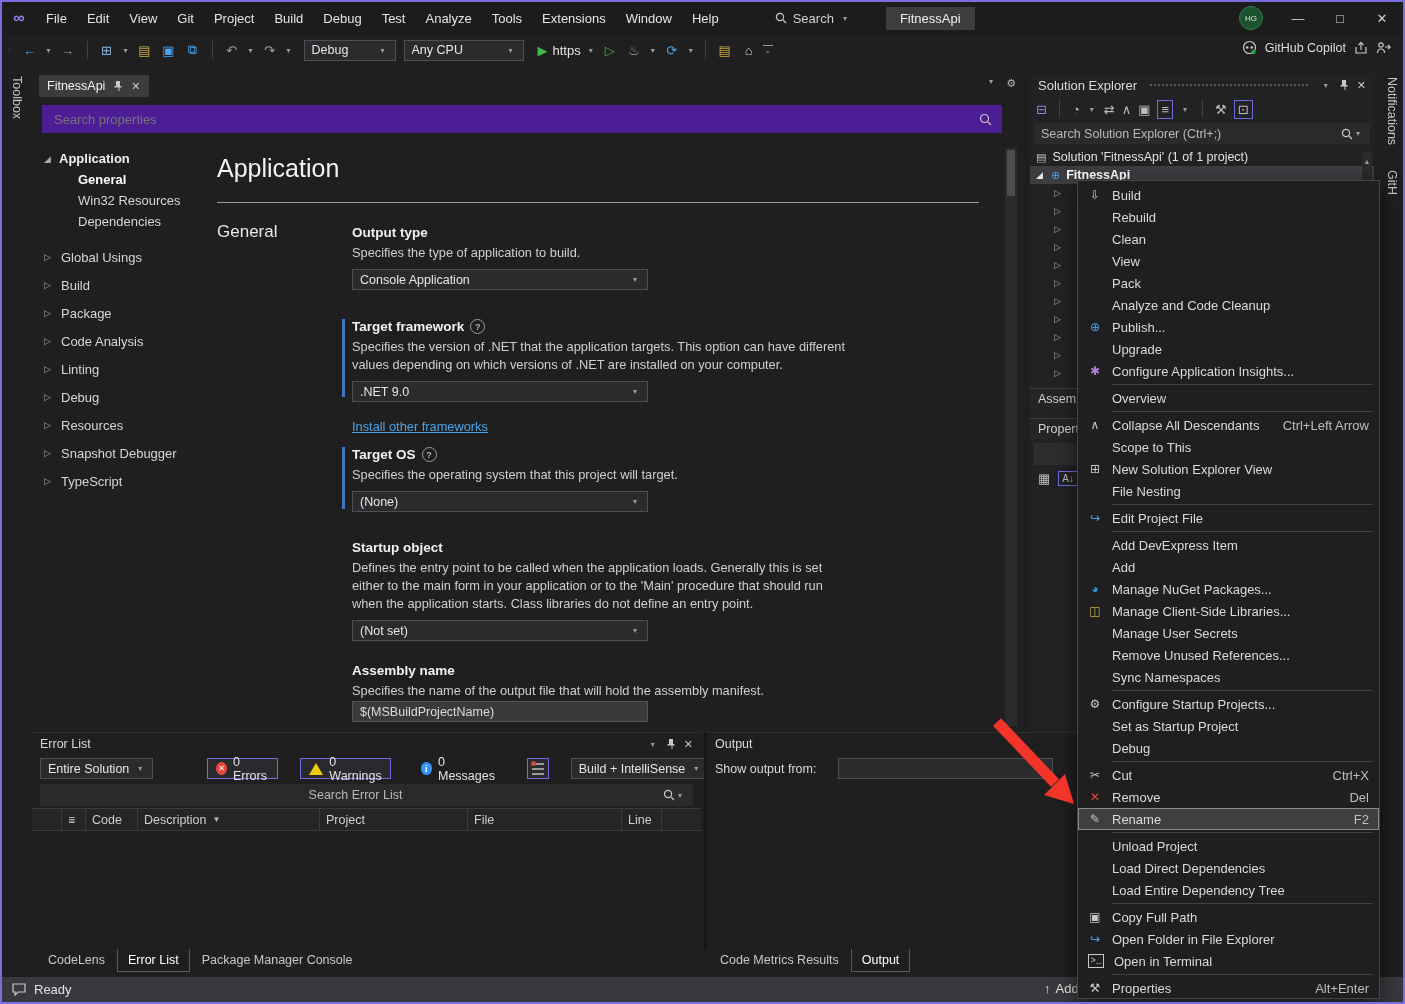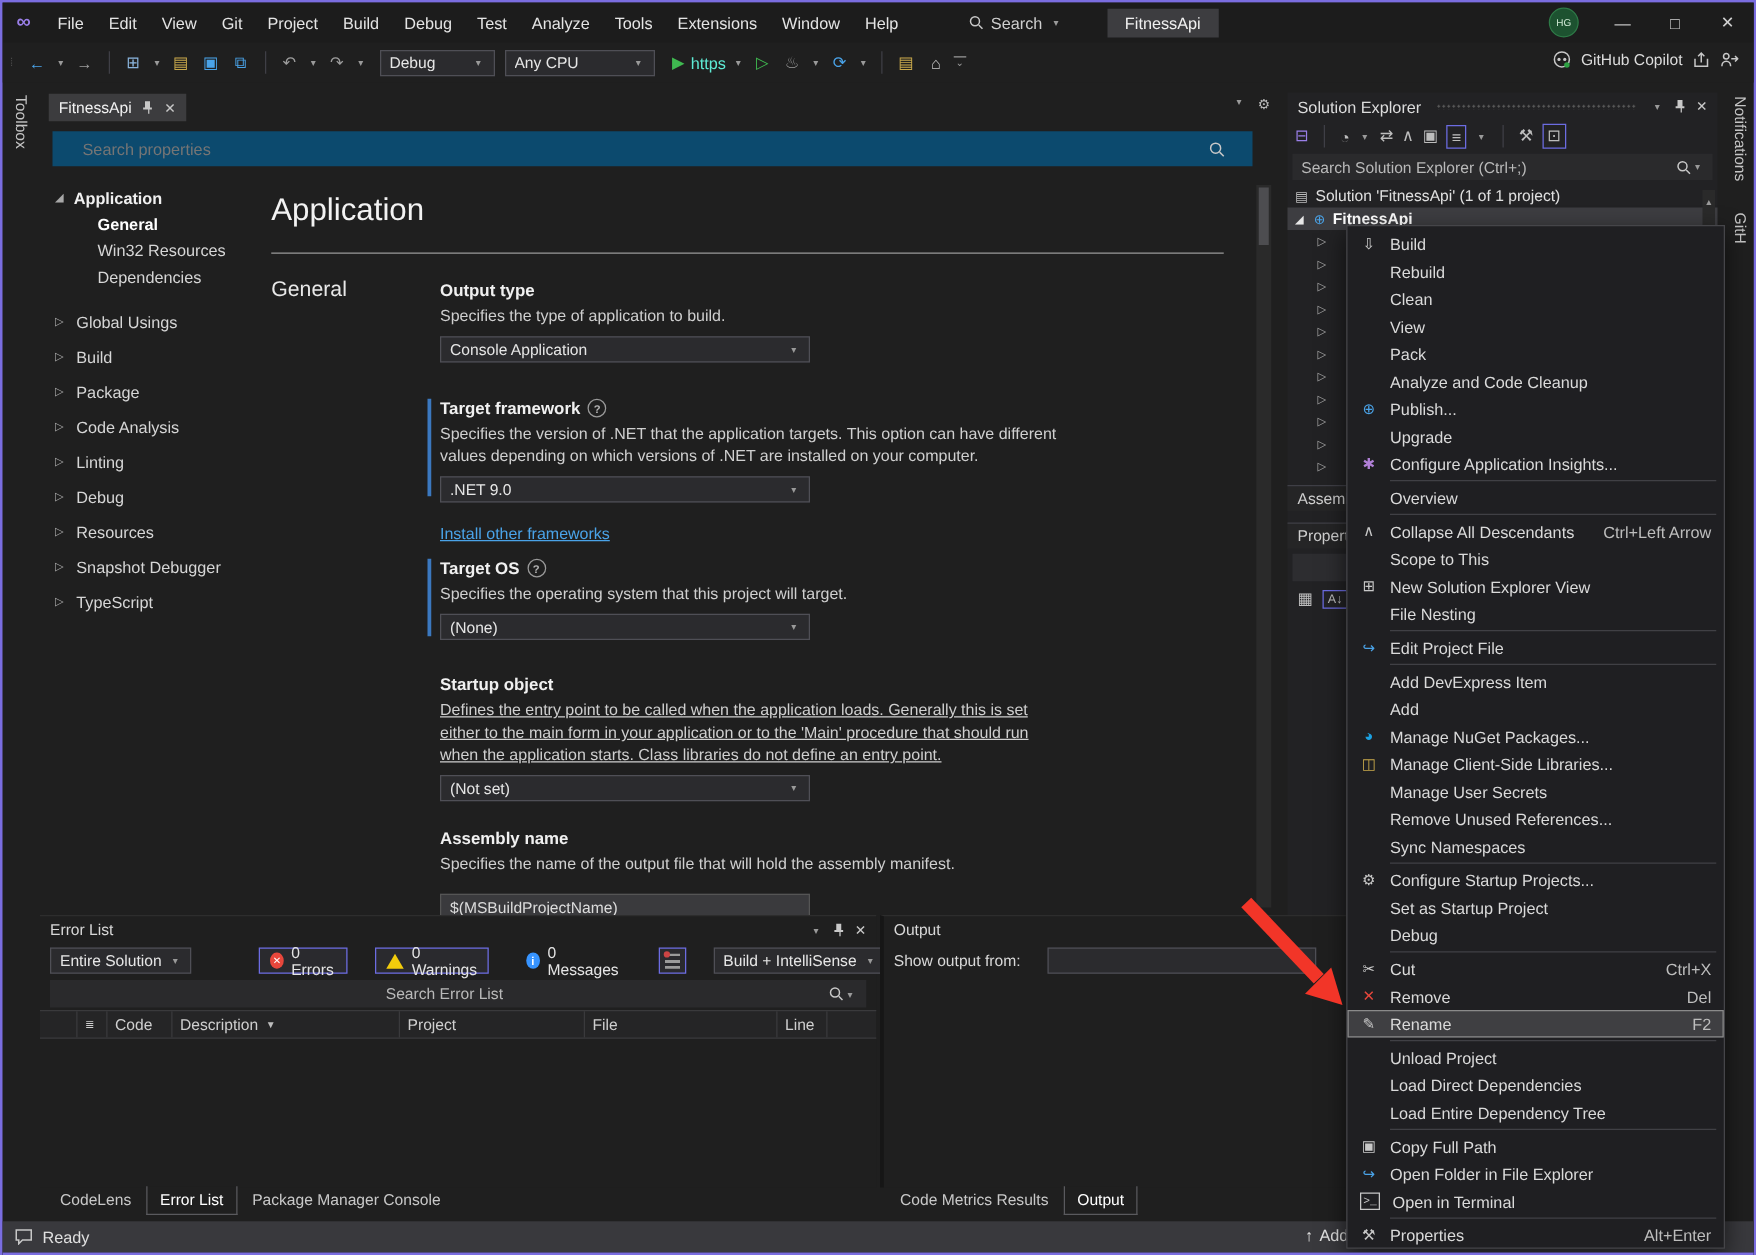--- a/index.html
+++ b/index.html
@@ -26,40 +26,40 @@
   .combo{display:flex;align-items:center;background:#2b2b2e;border:1px solid #4f4f56;height:21px;padding:0 7px;font-size:12.5px;color:#e6e6e6;box-sizing:border-box;}
   .combo .cv{flex:1;white-space:nowrap;overflow:hidden;}
   .combo .chev{margin-left:6px;}
   #copilot{position:absolute;right:12px;top:38px;display:flex;align-items:center;gap:8px;color:#dcdcdc;font-size:12.5px;}
   
   .vt{writing-mode:vertical-rl;color:#c4c4c4;font-size:12.5px;}
   
   #editor{left:30px;top:64px;width:992px;height:666px;background:#1f1f1f;}
   #doc-tab{left:7px;top:9px;height:22px;background:#3c3c3e;color:#f2f2f2;display:flex;align-items:center;gap:8px;padding:0 8px;font-size:12.5px;}
   #tabwell-icons{right:8px;top:11px;display:flex;gap:10px;color:#b9b9b9;}
-  #prop-search{left:10px;top:39px;width:960px;height:28px;background:#0c4a6e;display:flex;align-items:center;padding:0 22px;box-sizing:border-box;}
+  #prop-search{left:10px;top:39px;width:960px;height:28px;background:#4c1d95;display:flex;align-items:center;padding:0 10px;box-sizing:border-box;}
   #prop-search input{flex:1;background:transparent;border:none;outline:none;color:#d8d8d8;font-size:13px;font-family:inherit;}
   #navtree{left:12px;top:82px;width:172px;}
   .nav-root{display:flex;align-items:center;gap:6px;font-weight:bold;color:#f0f0f0;height:21px;}
   .nav-child{padding-left:34px;height:21px;display:flex;align-items:center;color:#d6d6d6;}
   .nav-sec{display:flex;align-items:center;gap:8px;height:28px;color:#d6d6d6;}
   .tw{color:#a8a8a8;font-size:9px;width:9px;}
   .sel{font-weight:bold;color:#ffffff;}
   #content-title{left:185px;top:88px;font-size:25px;color:#f2f2f2;}
   #content-hr{left:185px;top:136px;width:762px;height:1px;background:#9a9a9a;}
   #gen-label{left:185px;top:156px;font-size:17px;color:#e8e8e8;}
   #fields{left:320px;top:152px;width:560px;height:514px;}
   .field{position:absolute;left:0;width:560px;}
   .flabel{font-weight:bold;font-size:13.5px;color:#f0f0f0;display:flex;align-items:center;gap:6px;}
   .help{width:13px;height:13px;border:1px solid #9a9a9a;border-radius:50%;color:#b5b5b5;font-size:9px;display:inline-flex;align-items:center;justify-content:center;}
   .fdesc{color:#cfcfcf;font-size:12.8px;line-height:1.42;margin-top:4px;}
   .fcombo{width:296px;margin-top:7px;}
   .accent{position:absolute;left:-10px;top:0;width:3px;background:#3b78bf;}
   .flink{color:#4aa3e8;text-decoration:underline;font-size:12.8px;display:inline-block;margin-top:17px;}
-  .finput{width:296px;height:21px;background:#3a3a3d;border:1px solid #555;margin-top:15px;color:#dcdcdc;font-size:12.5px;padding:0 7px;box-sizing:border-box;font-family:inherit;outline:none;}
+  .finput{width:296px;height:21px;background:#3a3a3d;border:1px solid #555;margin-top:1px;color:#dcdcdc;font-size:12.5px;padding:0 7px;box-sizing:border-box;font-family:inherit;outline:none;}
   #edit-scroll{left:973px;top:82px;width:12px;height:578px;background:#2a2a2a;}
   #edit-thumb{left:2px;top:2px;width:8px;height:46px;background:#4d4d50;position:absolute;}
   
   .panel{background:#1f1f1f;border-top:1px solid #2d2d2d;}
   .phead{height:22px;display:flex;align-items:center;padding:0 8px;color:#d8d8d8;font-size:12.5px;}
   .phead .sp{flex:1;}
   .ptool{height:27px;display:flex;align-items:center;gap:22px;padding:0 8px;}
   .tbtn{display:flex;align-items:center;gap:6px;height:21px;padding:0 8px;font-size:12.5px;color:#e4e4e4;box-sizing:border-box;}
   .toggled{border:1px solid #6c6ce2;background:#2a2a2e;}
   .errdot{width:13px;height:13px;border-radius:50%;background:#e8473c;color:#fff;font-size:8px;display:flex;align-items:center;justify-content:center;font-weight:bold;}
@@ -150,21 +150,21 @@
     <div class="combo" style="width:92px;margin-left:6px;">
       <span class="cv">Debug</span>
       <span class="chev">▾</span>
     </div>
     <div class="combo" style="width:120px;margin-left:4px;">
       <span class="cv">Any CPU</span>
       <span class="chev">▾</span>
     </div>
     <div class="row" style="gap:5px;margin-left:10px;">
       <span style="color:#3fb950;font-size:13px;">▶</span>
-      <span style="color:#5eead4;text-align:center;">https</span>
+      <span style="color:#e5e5e5;text-align:center;">https</span>
       <span class="chev">▾</span>
     </div>
     <span class="tbi" style="color:#3fb950;">▷</span>
     <span class="tbi dim">♨</span>
     <span class="chev">▾</span>
     <span class="tbi" style="color:#4aa3e8;">⟳</span>
     <span class="chev">▾</span>
     <span class="vsep"></span>
     <span class="tbi" style="color:#c8a84b;">▤</span>
     <span class="tbi ic-gray">⌂</span>
@@ -303,21 +303,21 @@
         <div class="combo fcombo">
           <span class="cv">(None)</span>
           <span class="chev">▾</span>
         </div>
       </div>
 
       <div class="field" style="top:322px;">
         <div class="flabel">
             <span>Startup object</span>
           </div>
-        <div class="fdesc" style="max-width:490px;text-decoration:underline;">Defines the entry point to be called when the application loads. Generally this is set either to the main form in your application or to the 'Main' procedure that should run when the application starts. Class libraries do not define an entry point.</div>
+        <div class="fdesc" style="max-width:490px;">Defines the entry point to be called when the application loads. Generally this is set either to the main form in your application or to the 'Main' procedure that should run when the application starts. Class libraries do not define an entry point.</div>
         <div class="combo fcombo">
           <span class="cv">(Not set)</span>
           <span class="chev">▾</span>
         </div>
       </div>
 
       <div class="field" style="top:445px;">
         <div class="flabel">
             <span>Assembly name</span>
           </div>

